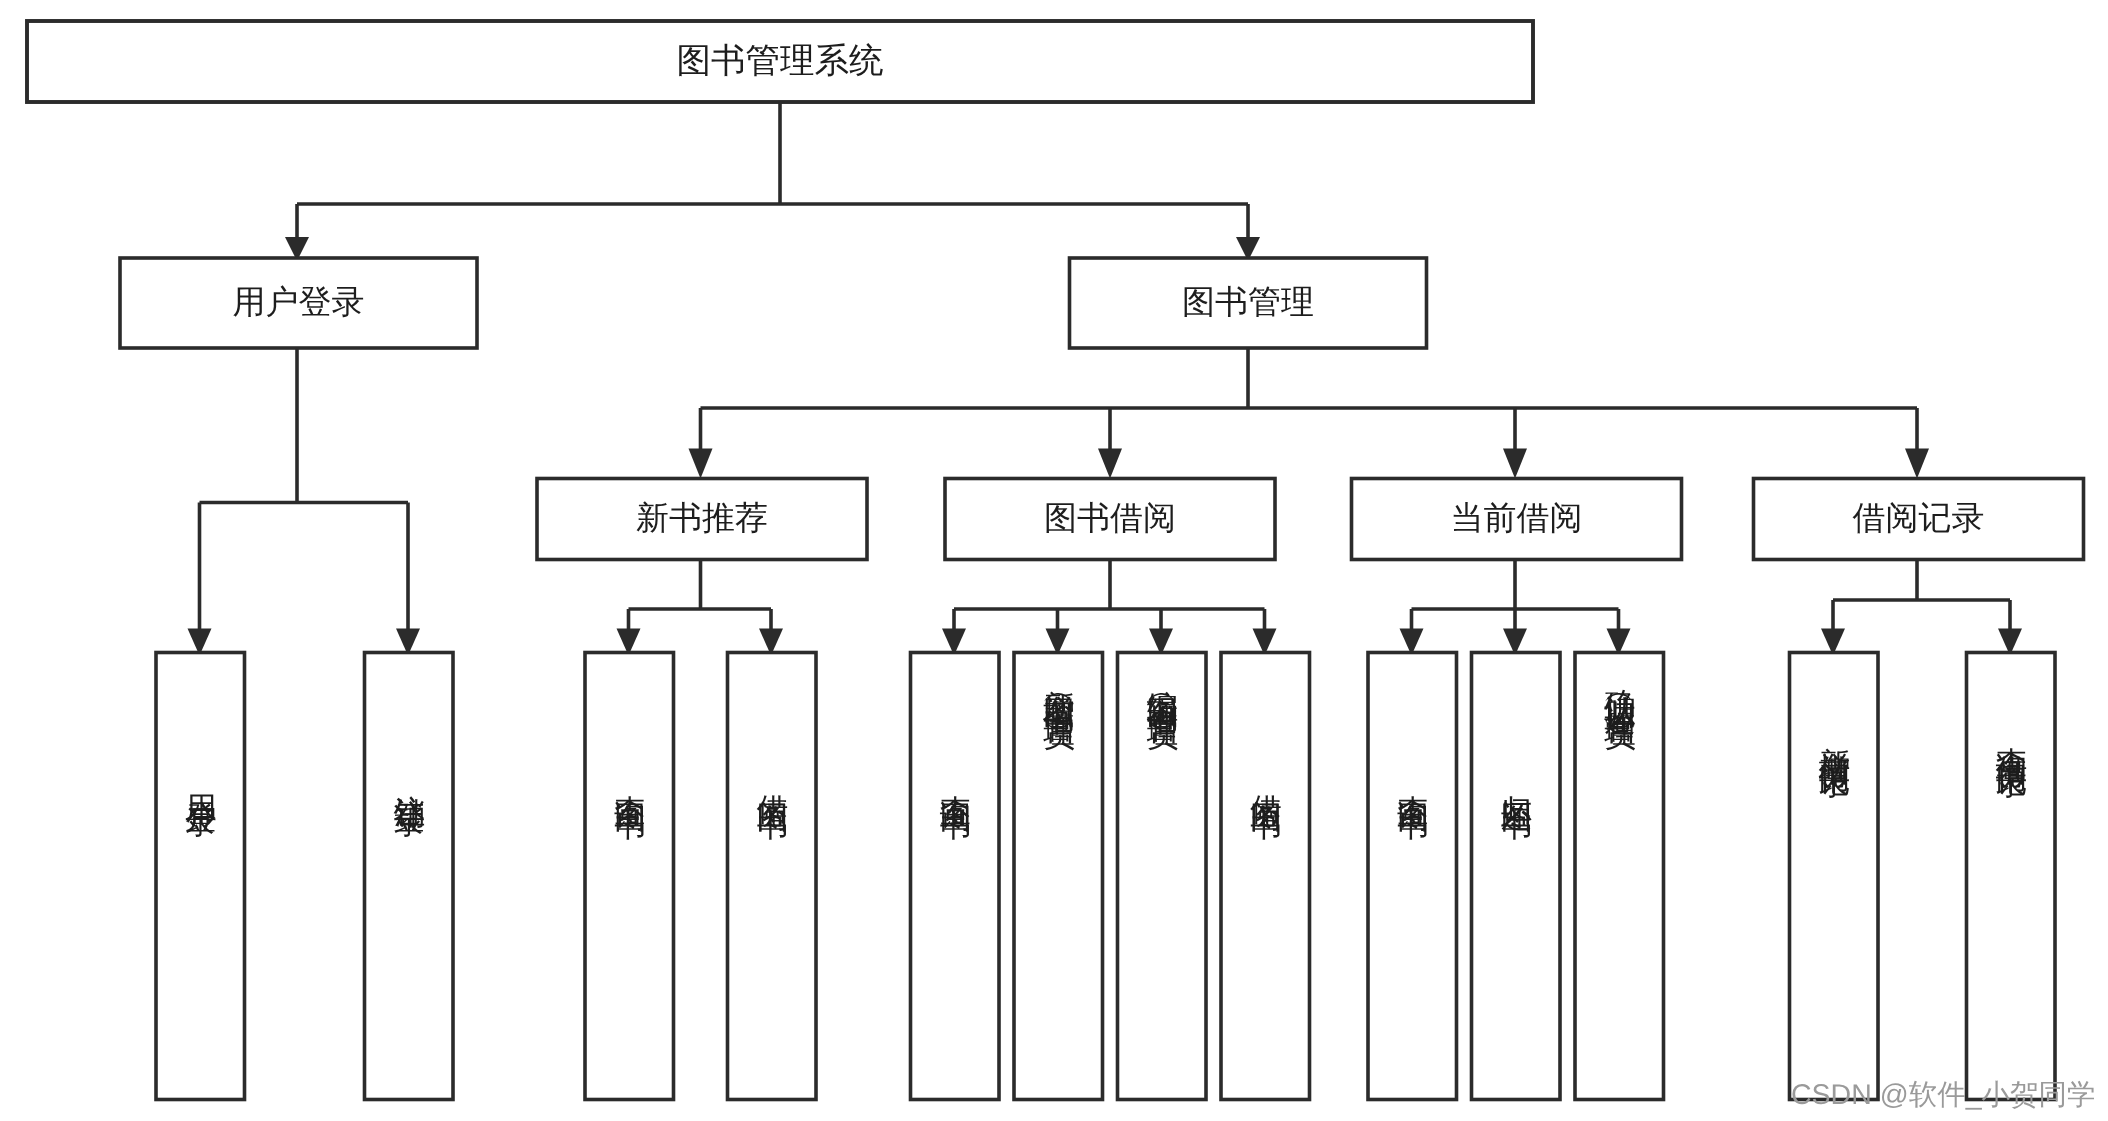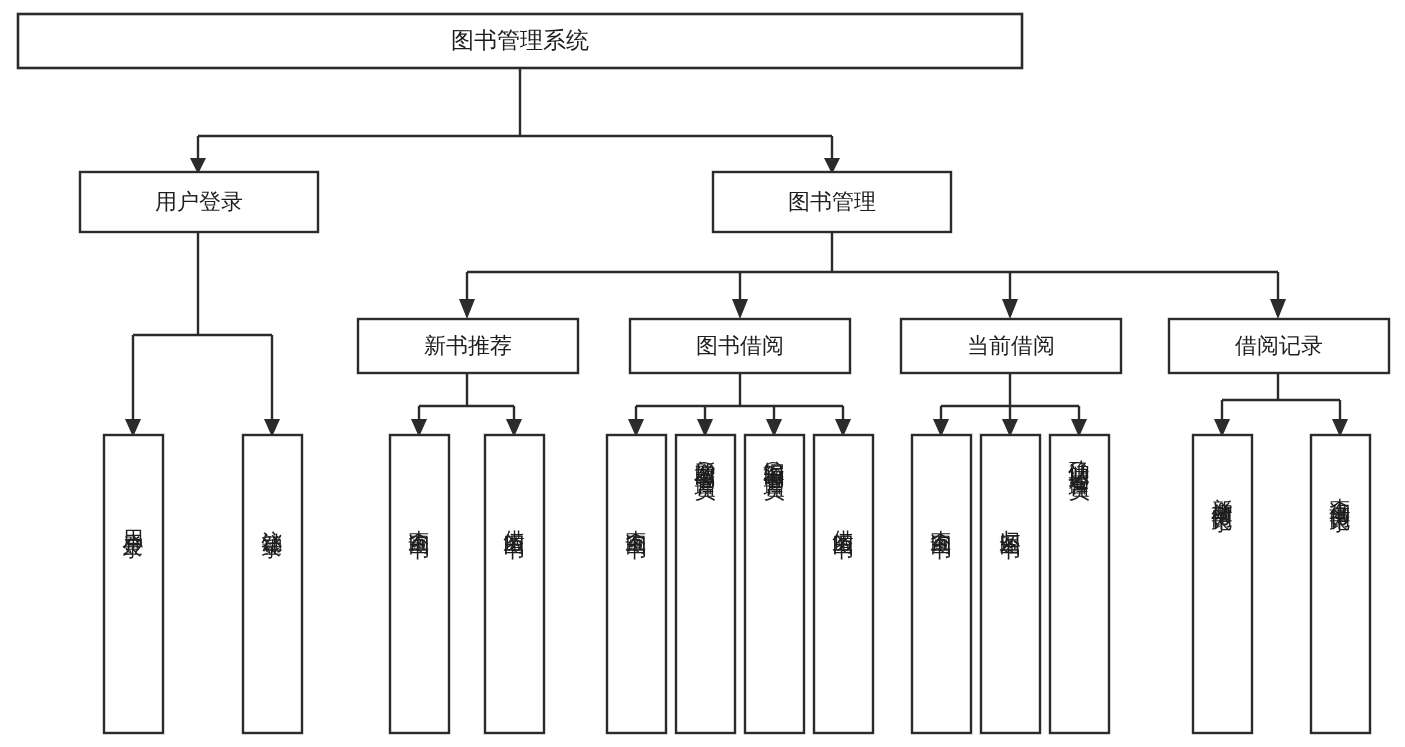--- a/index.html
+++ b/index.html
@@ -256,14 +256,15 @@
     <span class="vertical-text">确认归还（管理员）</span>
   </div>
 
   <div class="vertical-text-box vt-pad-mid2" style="left:1193px; top:435px; width:59px; height:298px;">
     <span class="vertical-text">新增借阅记录</span>
   </div>
   <div class="vertical-text-box vt-pad-mid2" style="left:1311px; top:435px; width:59px; height:298px;">
     <span class="vertical-text">查询借阅记录</span>
   </div>
 
+  <div class="watermark">CSDN @软件_小贺同学</div>
 
 </div>
 
 </body></html>

